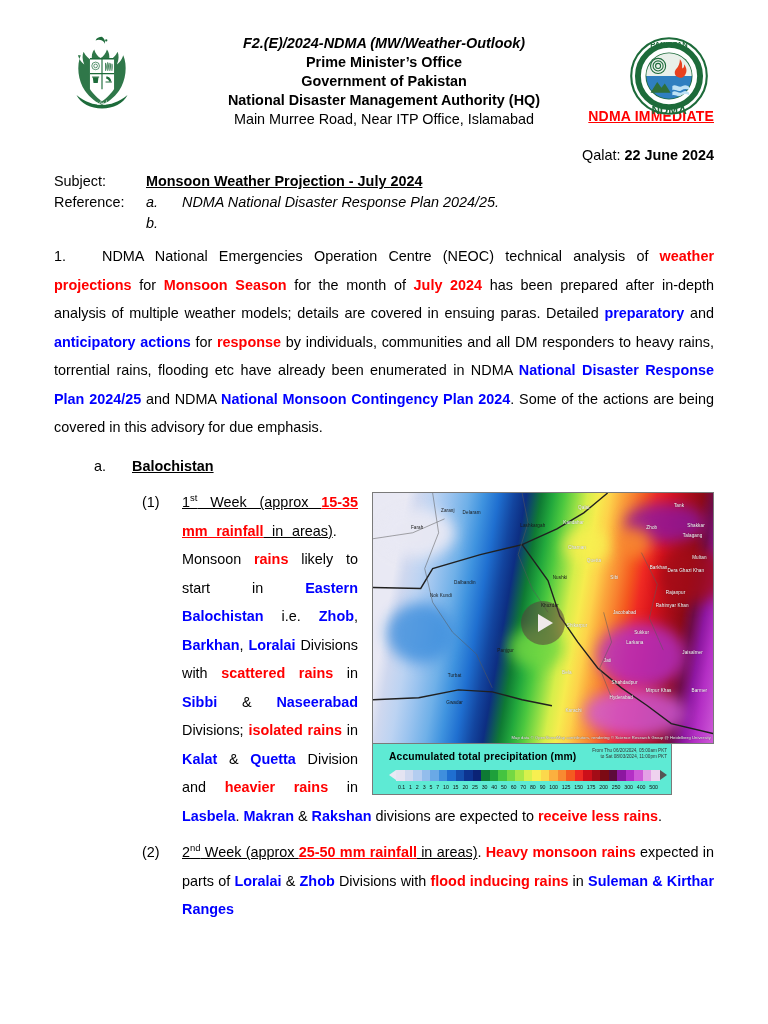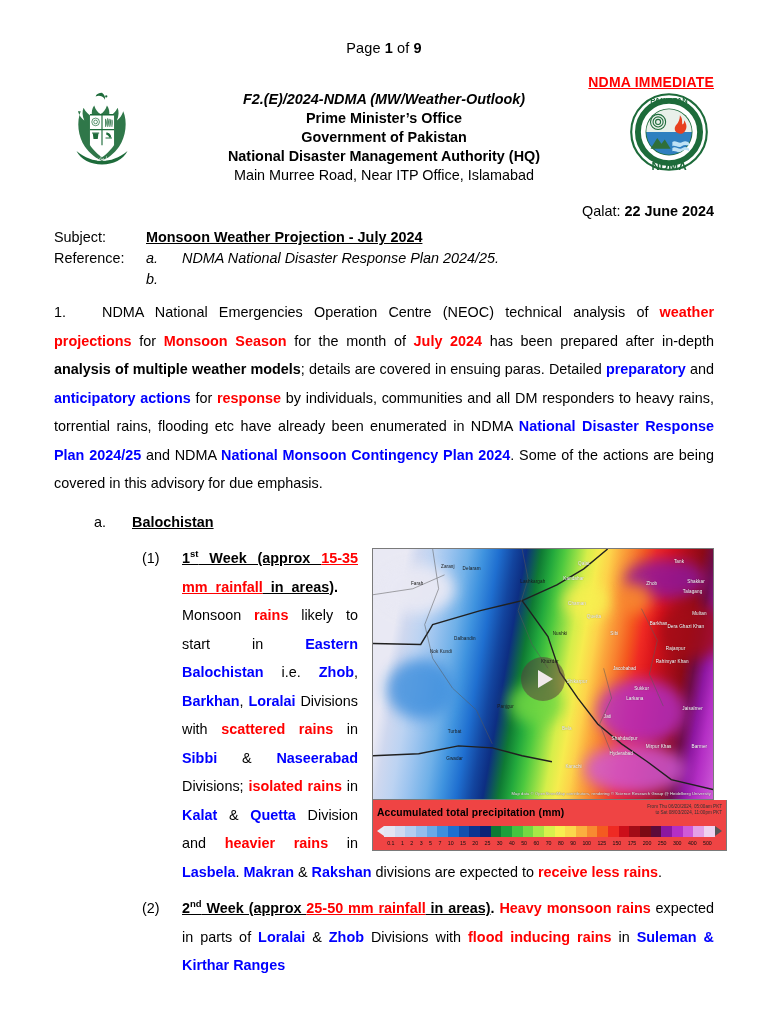--- a/index.html
+++ b/index.html
@@ -63,21 +63,21 @@
   .subj-val { font-weight:bold; text-decoration:underline; }
   .ref-letter { width:36px; flex:0 0 36px; font-style:italic; }
   .ref-val { font-style:italic; }
 
   
   .body { padding:0 54px; font-size:14.4px; line-height:1.98; text-align:justify; }
   .para { margin-top:11px; }
   .pnum { display:inline-block; width:48px; }
   .red  { color:#ff0000; font-weight:bold; }
   .blue { color:#0000ff; font-weight:bold; }
-  .bk   { font-weight:bold; }
+  .bk   { font-weight:normal; }
   .u    { text-decoration:underline; }
   .ul-red { color:#ff0000; font-weight:bold; text-decoration:underline; }
 
   .lvl-a { margin-top:10px; padding-left:40px; }
   .lvl-a .mark { display:inline-block; width:38px; }
   .hd-u { font-weight:bold; text-decoration:underline; }
 
   .lvl-1 { margin-top:8px; padding-left:128px; position:relative; text-align:justify; }
   .lvl-1 .mark {
     position:absolute; left:88px; top:0; width:36px; display:inline-block;
@@ -154,26 +154,26 @@
     font-size:4.6px;
     color:#1a1a1a;
     white-space:nowrap;
     transform:translate(-50%,-50%);
     letter-spacing:.1px;
   }
   .city.w { color:#ffffff; text-shadow:0 0 1px rgba(0,0,0,.55); }
 
   
   .legend {
-    width:355px;
-    background:#ef4444;
+    width:300px;
+    background:#5eead4;
     border:1px solid #7a7a7a;
     border-top:none;
     box-sizing:border-box;
-    padding:3px 4px 2px 4px;
+    padding:3px 4px 2px 16px;
     position:relative;
   }
   .legend-top { display:flex; align-items:flex-start; justify-content:space-between; }
   .legend-title { font-size:10.3px; font-weight:bold; letter-spacing:.15px; }
   .legend-dates { font-size:4.6px; color:#333; text-align:right; line-height:1.3; padding-top:1px; }
   .legend-bar-wrap { position:relative; margin-top:2px; height:11px; display:flex; align-items:center; }
   .legend-cap-l {
     width:0;height:0;border-top:5.5px solid transparent;border-bottom:5.5px solid transparent;
     border-right:7px solid #e9e9f4;
   }
@@ -188,23 +188,20 @@
     flex:1 1 auto; text-align:center; font-size:5.3px; color:#111; letter-spacing:-.1px;
   }
 
   .clear { clear:both; }
 </style>
 </head>
 <body>
 
 <div class="page">
 
-  <div class="page-number">
-    <span>Page </span><b>1</b><span> of </span><b>9</b>
-  </div>
 
   <div class="most-immediate">NDMA IMMEDIATE</div>
 
   <div class="letterhead">
 
     <svg class="emblem-pk" viewBox="0 0 100 110">
       <g fill="#1d6b3a">
         <path d="M50 4c-4 0-8 2-9 5 3-1 6-1 9 0 2 1 4 3 4 5 1-3 0-7-4-10z"></path>
         <circle cx="56" cy="9" r="1.6"></circle>
         <path d="M20 30c-6 14-4 36 6 50 7 10 17 17 24 20 7-3 17-10 24-20 10-14 12-36 6-50-2 6-5 10-9 13 3-7 3-13 1-18-3 6-7 10-12 12 1-6 0-11-3-15-2 6-5 10-9 12-4-2-7-6-9-12-3 4-4 9-3 15-5-2-9-6-12-12-2 5-2 11 1 18-4-3-7-7-9-13z" opacity=".92"></path>

